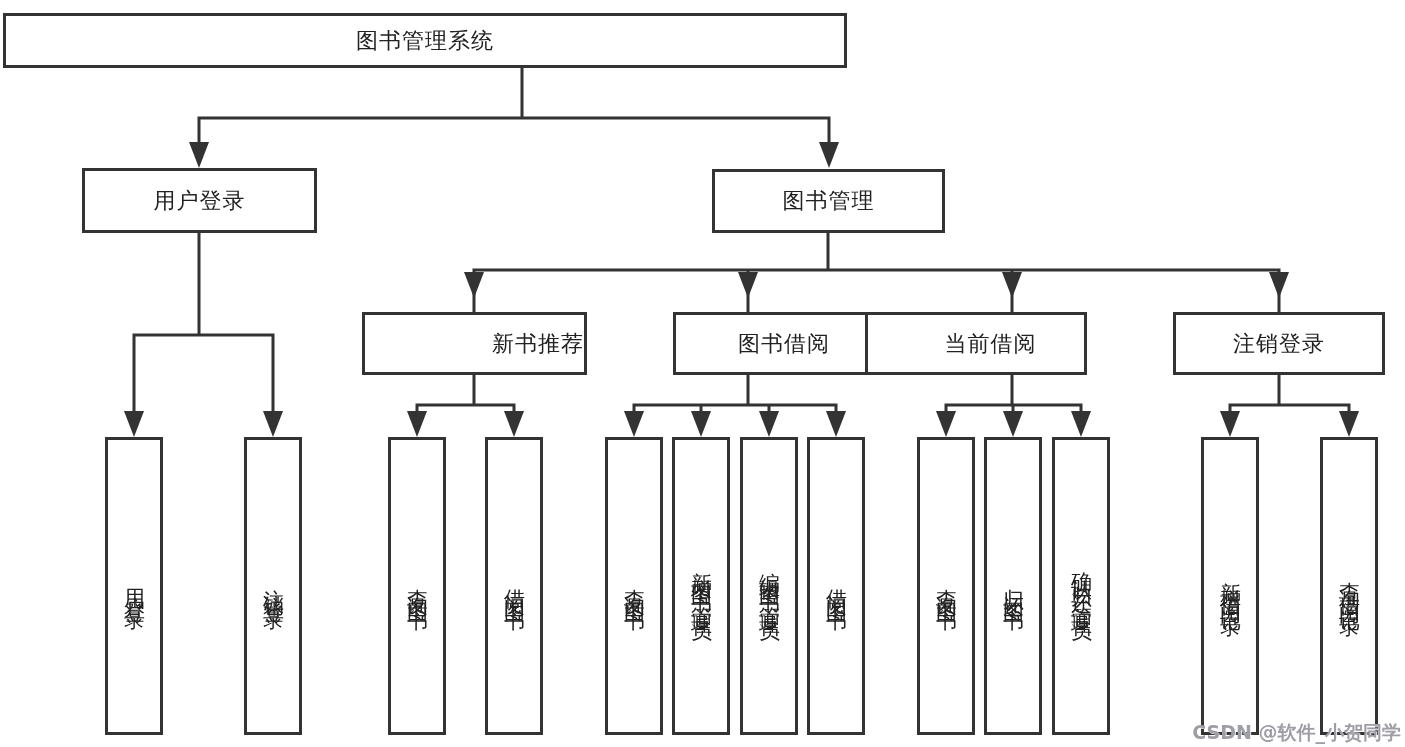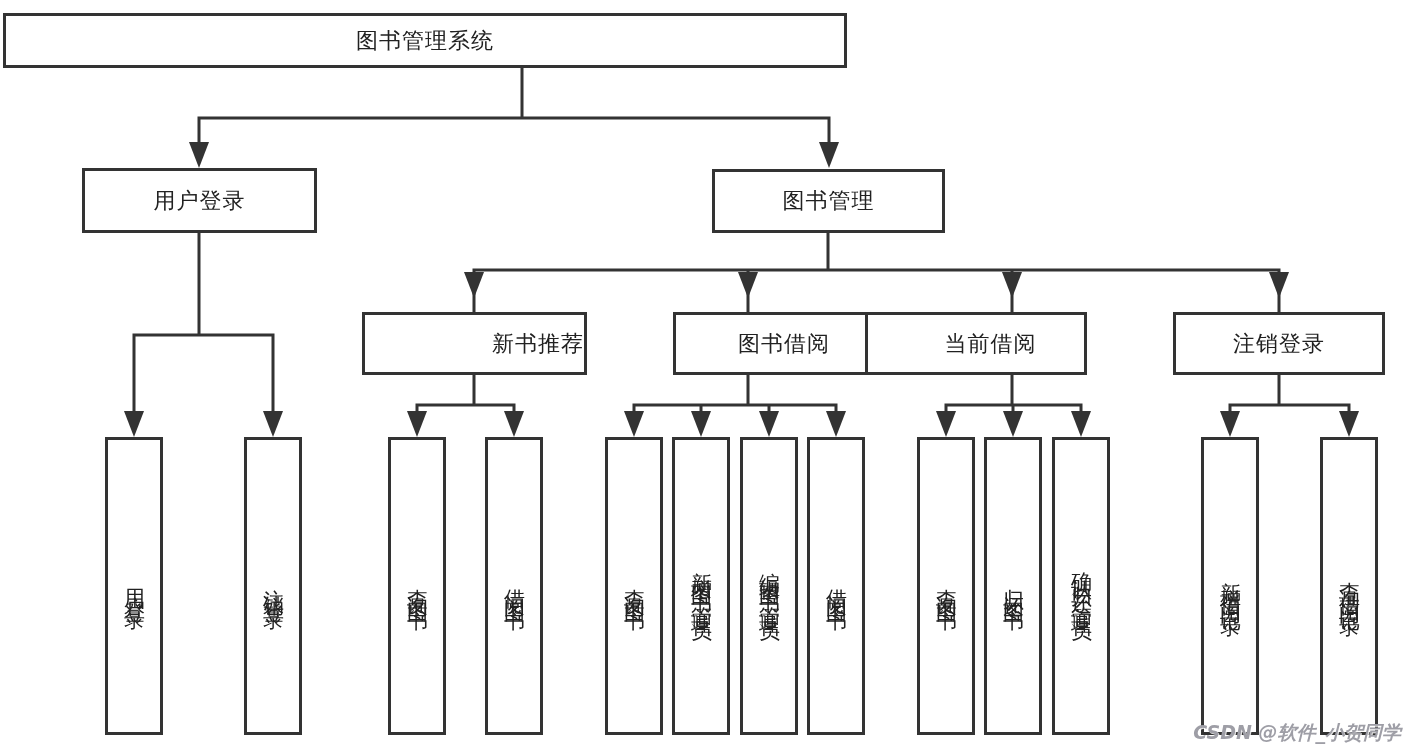--- a/index.html
+++ b/index.html
@@ -84,21 +84,20 @@
   }
   #watermark {
     position: absolute;
     right: 4px;
     bottom: 1px;
     font-size: 19px;
     font-weight: bold;
     color: #9e9ea6;
     text-shadow: 1px 1px 0 rgba(255,255,255,0.85);
     white-space: nowrap;
-    font-style: italic;
   }
 </style>
 </head>
 <body>
 
 <div id="canvas">
 
   <svg id="connector-layer" viewBox="0 0 1405 747" xmlns="http://www.w3.org/2000/svg">
     <g>
       <path class="connector" d="M522 68 V118 M199 142 V118 H829 V142"></path>

